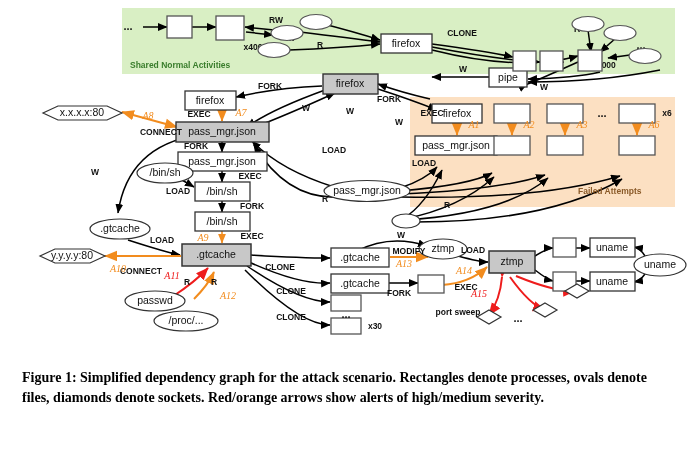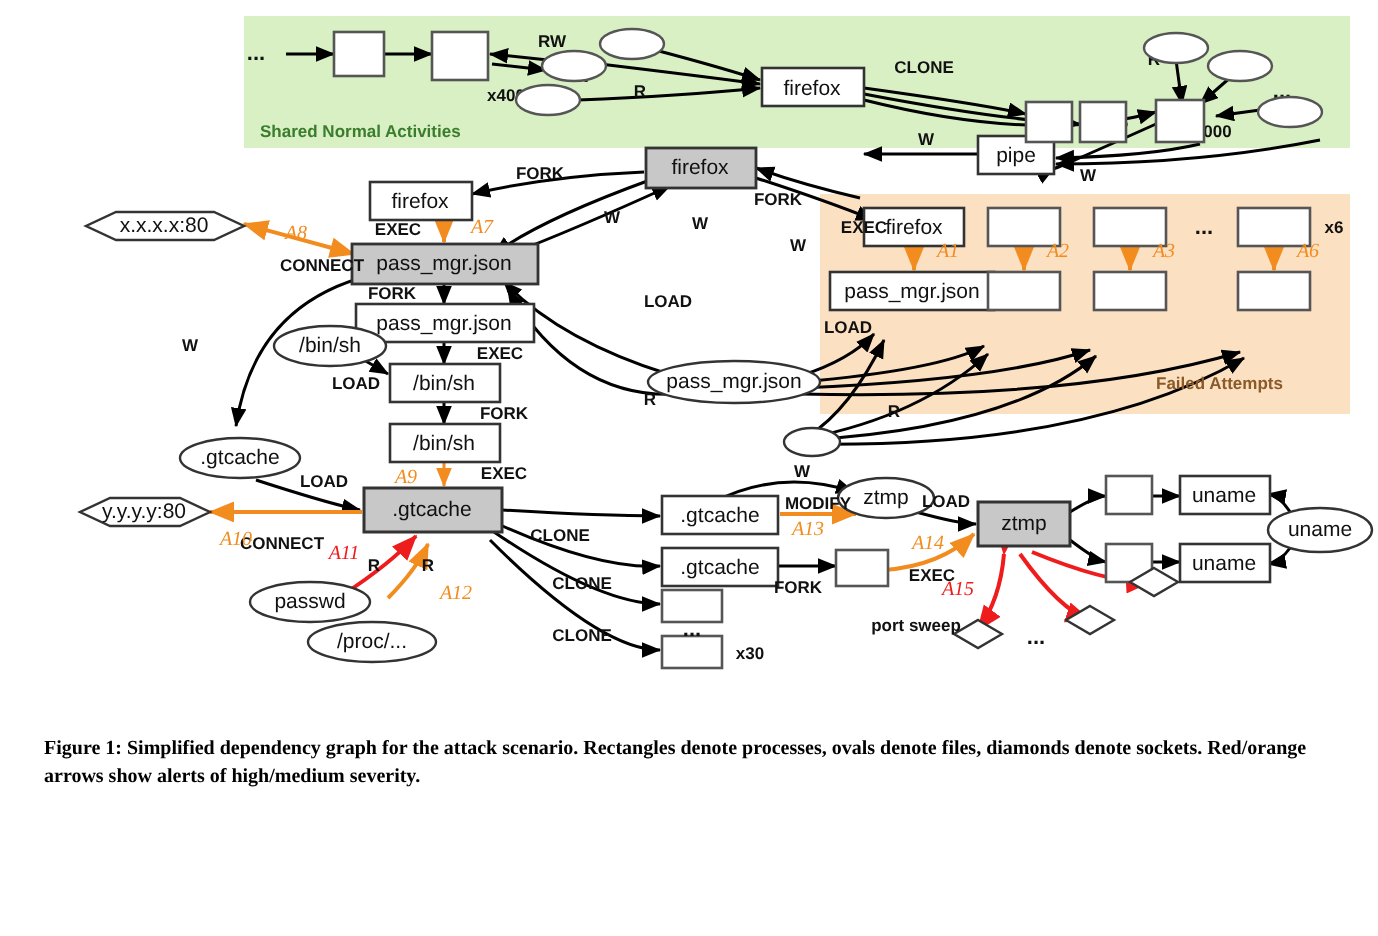--- a/index.html
+++ b/index.html
@@ -7,21 +7,21 @@
   #fig{position:relative;width:689px;height:468px;overflow:hidden;}
   svg{display:block;}
   .nd-label{font-family:"Liberation Sans",sans-serif;font-size:10.5px;fill:#111;text-anchor:middle;dominant-baseline:middle;}
   .ed-label{font-family:"Liberation Sans",sans-serif;font-size:8.5px;font-weight:bold;fill:#111;text-anchor:middle;dominant-baseline:middle;}
   .mult{font-family:"Liberation Sans",sans-serif;font-size:8.5px;font-weight:bold;fill:#111;text-anchor:middle;dominant-baseline:middle;}
   .dots{font-family:"Liberation Sans",sans-serif;font-size:11px;font-weight:bold;fill:#111;text-anchor:middle;dominant-baseline:middle;}
   .grp-label{font-family:"Liberation Sans",sans-serif;font-size:8.5px;font-weight:bold;text-anchor:start;dominant-baseline:middle;}
   .alert-lbl{font-family:"Liberation Serif",serif;font-style:italic;font-size:10px;text-anchor:middle;dominant-baseline:middle;}
   .psweep{font-family:"Liberation Sans",sans-serif;font-size:8.5px;font-weight:bold;fill:#111;text-anchor:middle;dominant-baseline:middle;}
   .cap{position:absolute;left:22px;top:368px;width:648px;
-       font-family:"Liberation Serif",serif;font-weight:bold;font-size:10px;
+       font-family:"Liberation Serif",serif;font-weight:bold;font-size:14px;
        line-height:1.40;color:#000;text-align:left;}
 </style>
 </head>
 <body>
 
 <div id="fig">
 
 <svg width="689" height="360" viewBox="0 0 689 360">
   <defs>
     <marker id="ar" markerWidth="7" markerHeight="7" refX="6" refY="2.6" orient="auto">

